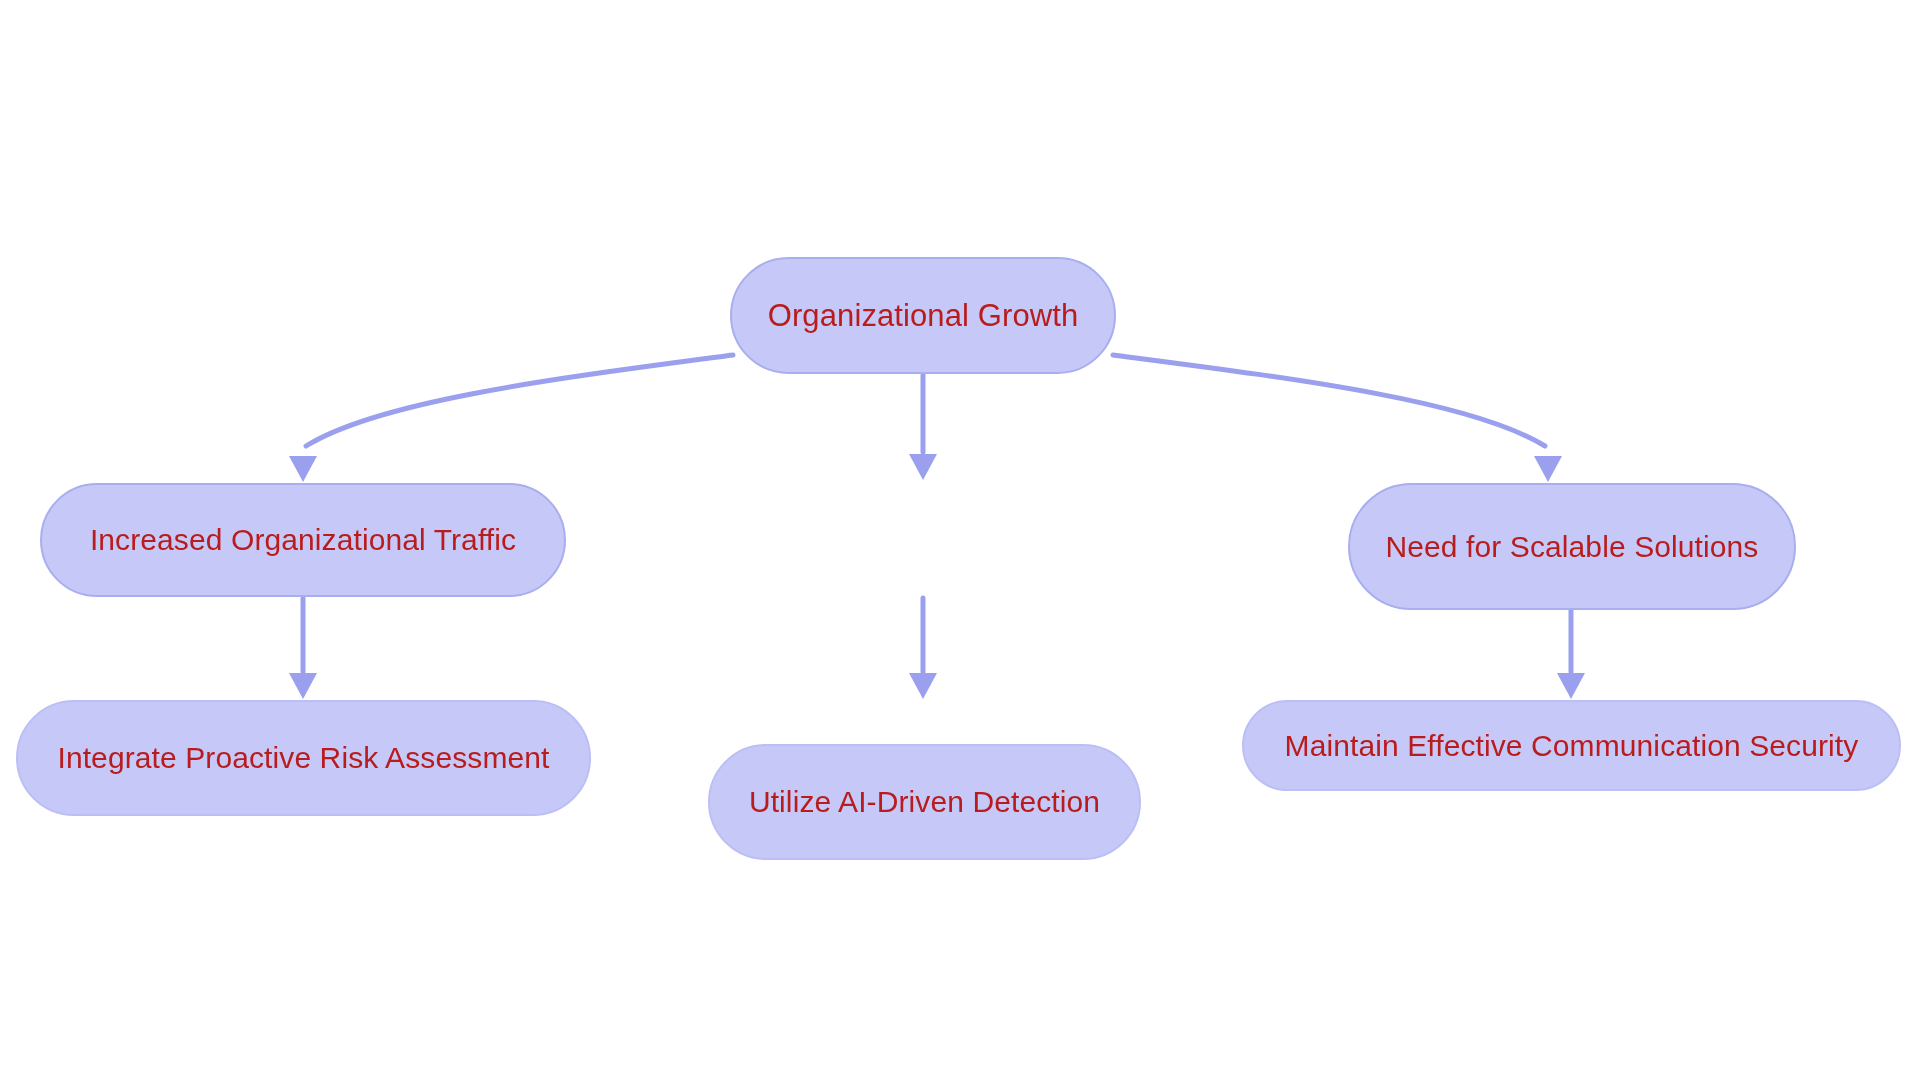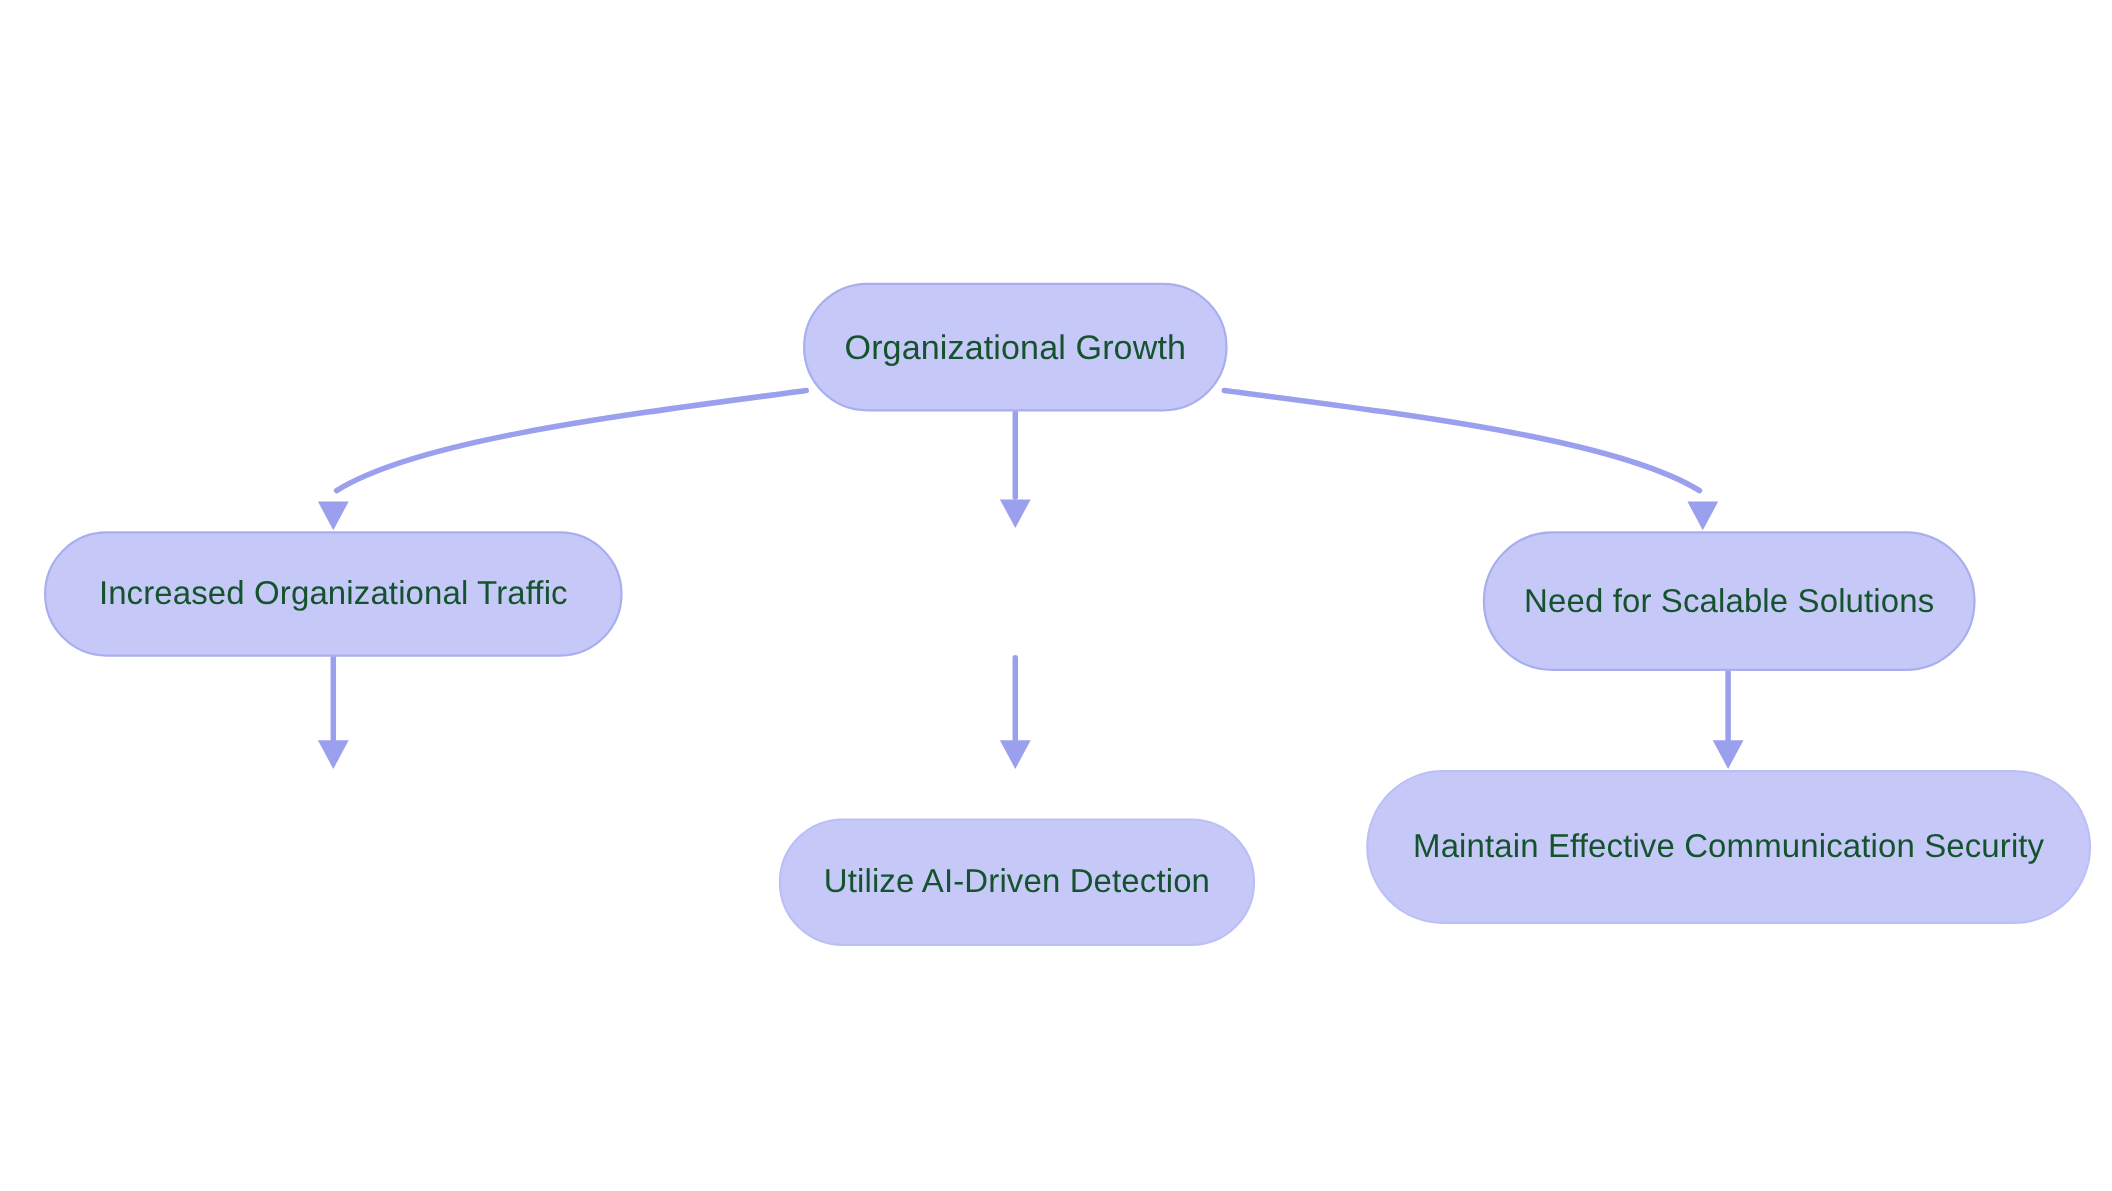--- a/index.html
+++ b/index.html
@@ -30,36 +30,36 @@
   }
   .node {
     position: absolute;
     box-sizing: border-box;
     display: flex;
     align-items: center;
     justify-content: center;
     background: #c6c9f8;
     border: 2px solid #a9aeef;
     border-radius: 999px;
-    color: #14532d;
+    color: #b91c1c;
     text-align: left;
     white-space: nowrap;
     letter-spacing: 0.1px;
   }
   .node-label {
     display: block;
     line-height: 1;
   }
   .node.root      { left: 730px;  top: 257px; width: 386px; height: 117px; font-size: 31px; }
   .node.lvl2-a    { left: 40px;   top: 483px; width: 526px; height: 114px; font-size: 30px; }
   .node.lvl2-b    { left: 667px;  top: 483px; width: 514px; height: 114px; font-size: 30px; }
   .node.lvl2-c    { left: 1348px; top: 483px; width: 448px; height: 127px; font-size: 30px; }
   .node.lvl3-a    { left: 16px;   top: 700px; width: 575px; height: 116px; font-size: 30px; border-color: #bcbff5; }
   .node.lvl3-b    { left: 708px;  top: 700px; width: 433px; height: 116px; font-size: 30px; border-color: #bcbff5; margin-top: 44px; }
-  .node.lvl3-c    { left: 1242px; top: 700px; width: 659px; height: 140px; font-size: 30px; border-color: #bcbff5; }
+  .node.lvl3-c    { left: 1242px; top: 700px; width: 659px; height: 91px; font-size: 30px; border-color: #bcbff5; }
 </style>
 </head>
 <body>
 
 <div id="canvas">
 
   <svg id="edges" viewBox="0 0 1920 1083" xmlns="http://www.w3.org/2000/svg">
     <defs>
       <marker id="arrowhead" markerWidth="10" markerHeight="9" refX="1.2" refY="4.5" orient="auto" markerUnits="userSpaceOnUse">
         <path d="M0,0 L10,4.5 L0,9 Z" fill="#9aa0ee"></path>
@@ -91,20 +91,23 @@
 
   <div class="node lvl2-a">
     <span class="node-label">Increased Organizational Traffic</span>
   </div>
 
 
   <div class="node lvl2-c">
     <span class="node-label">Need for Scalable Solutions</span>
   </div>
 
+  <div class="node lvl3-a">
+    <span class="node-label">Integrate Proactive Risk Assessment</span>
+  </div>
 
   <div class="node lvl3-b">
     <span class="node-label">Utilize AI-Driven Detection</span>
   </div>
 
   <div class="node lvl3-c">
     <span class="node-label">Maintain Effective Communication Security</span>
   </div>
 
 </div>

